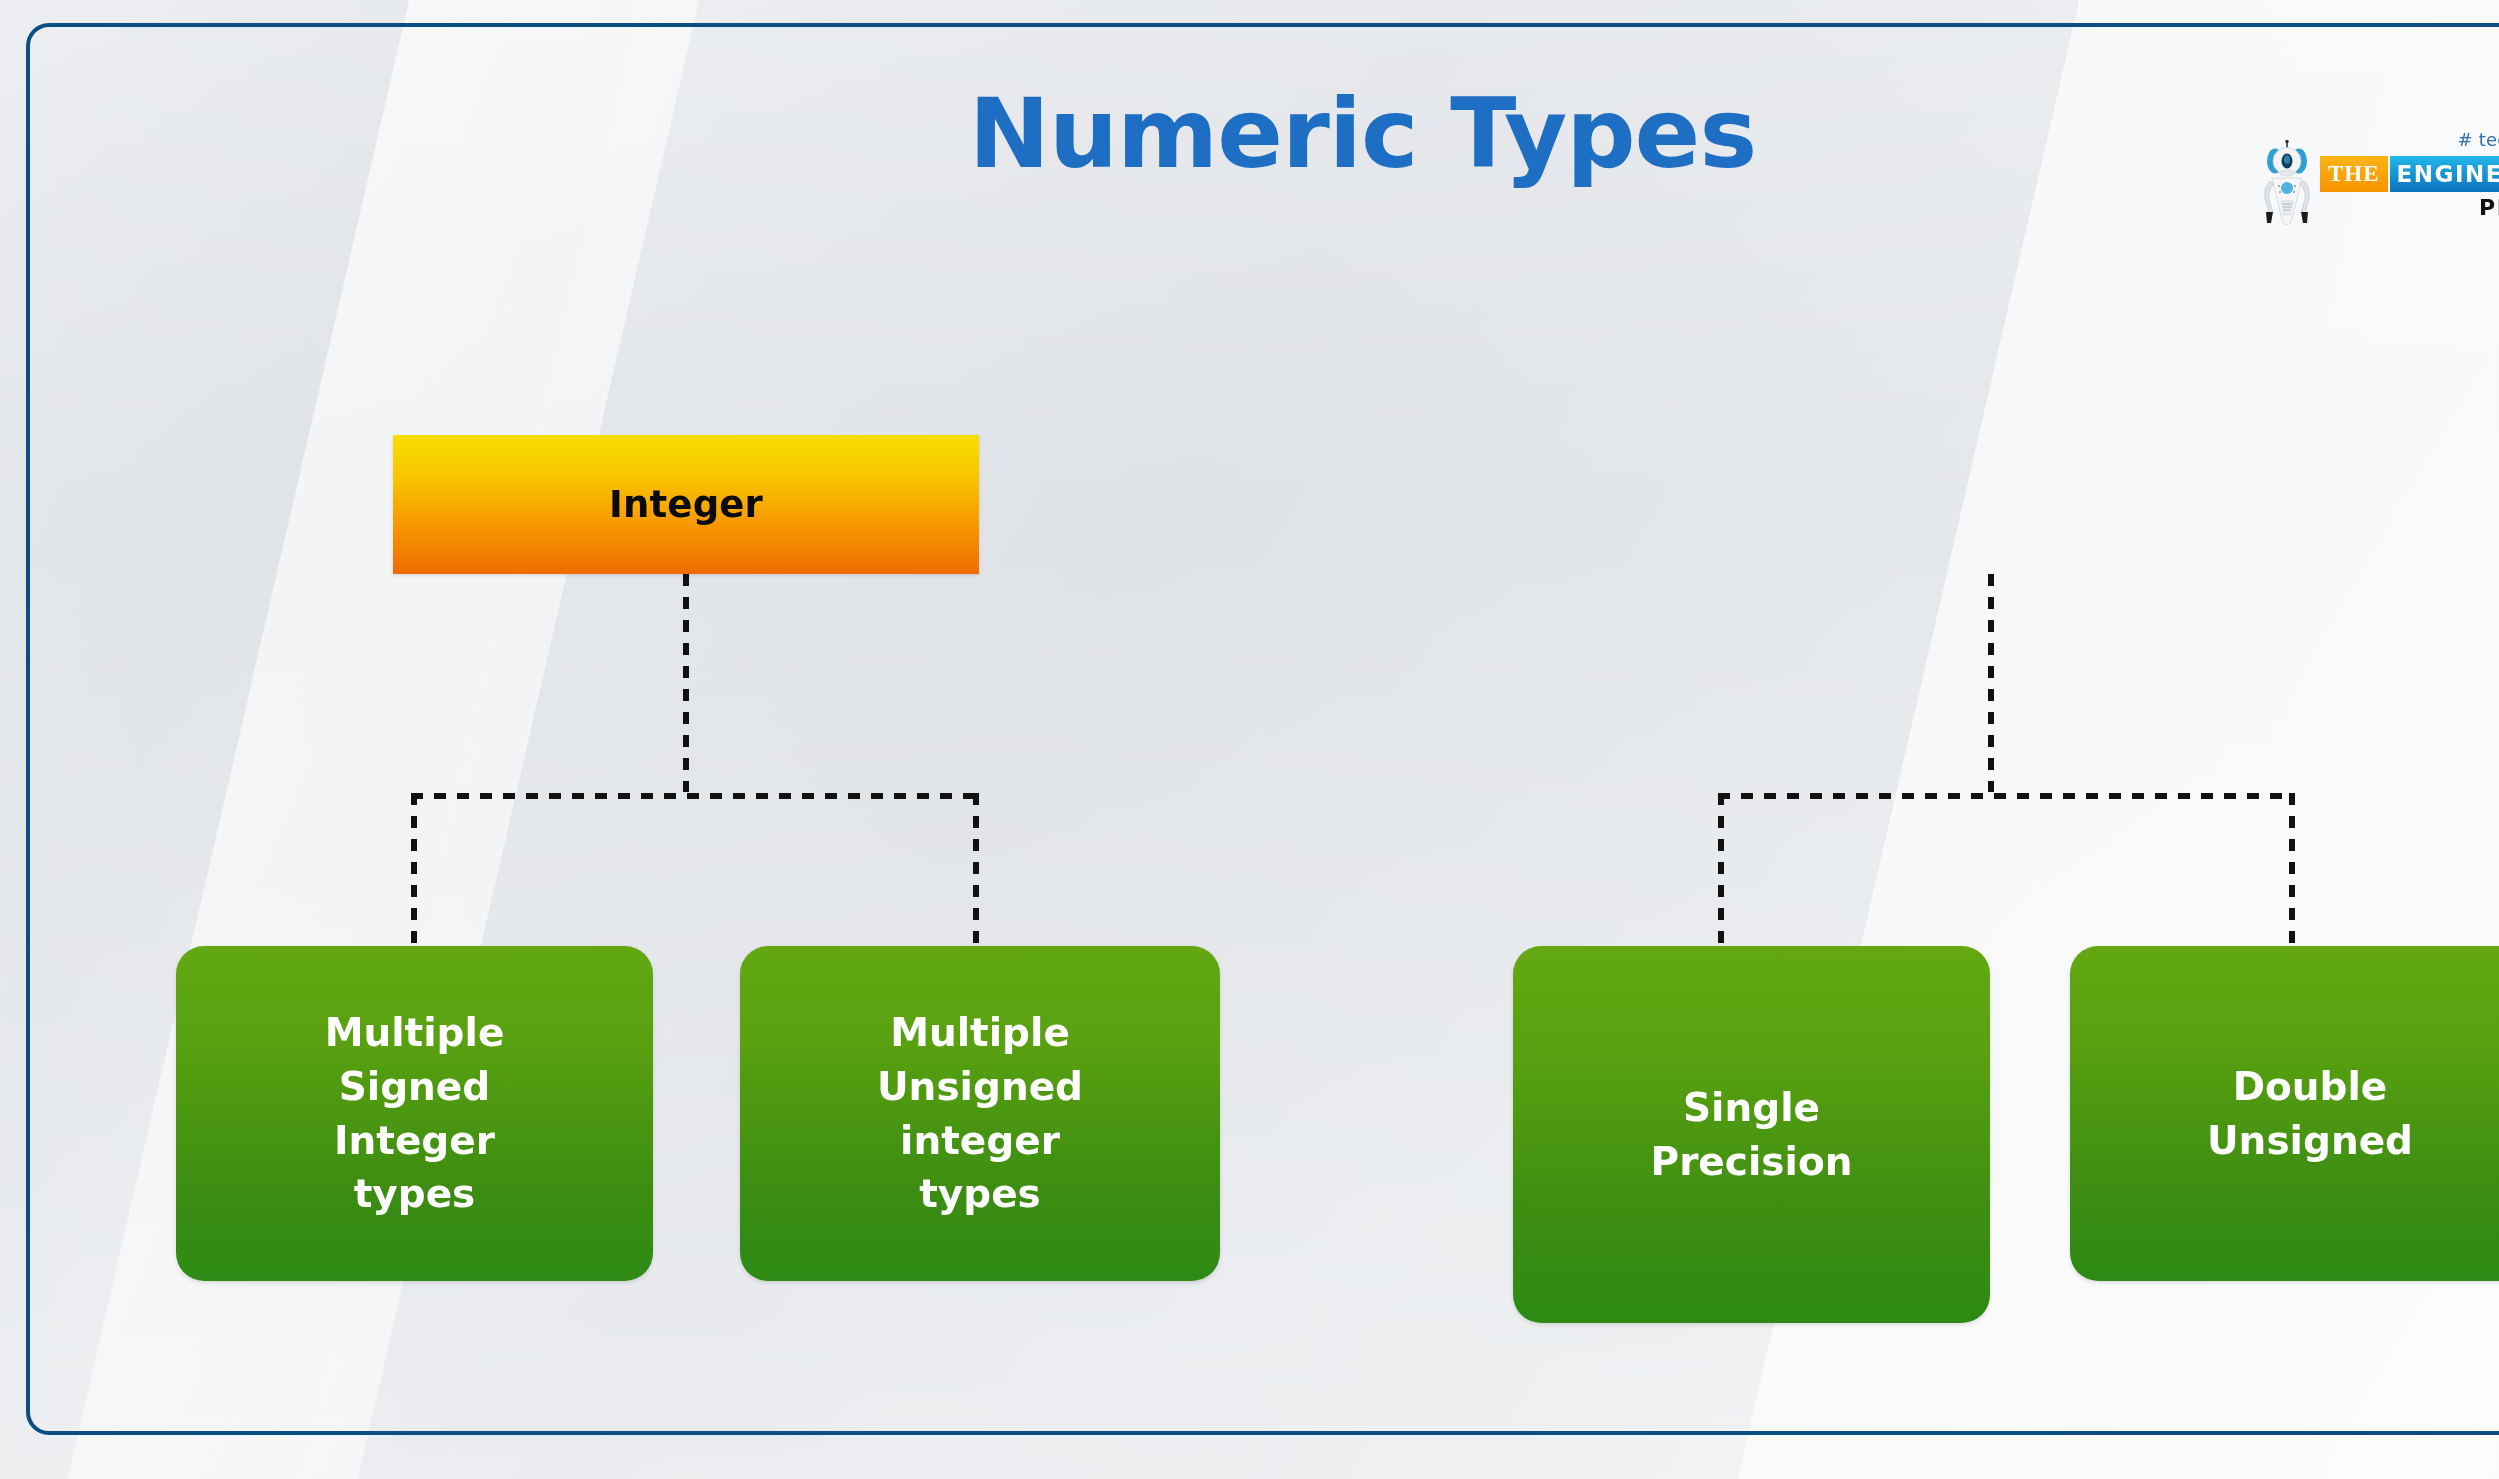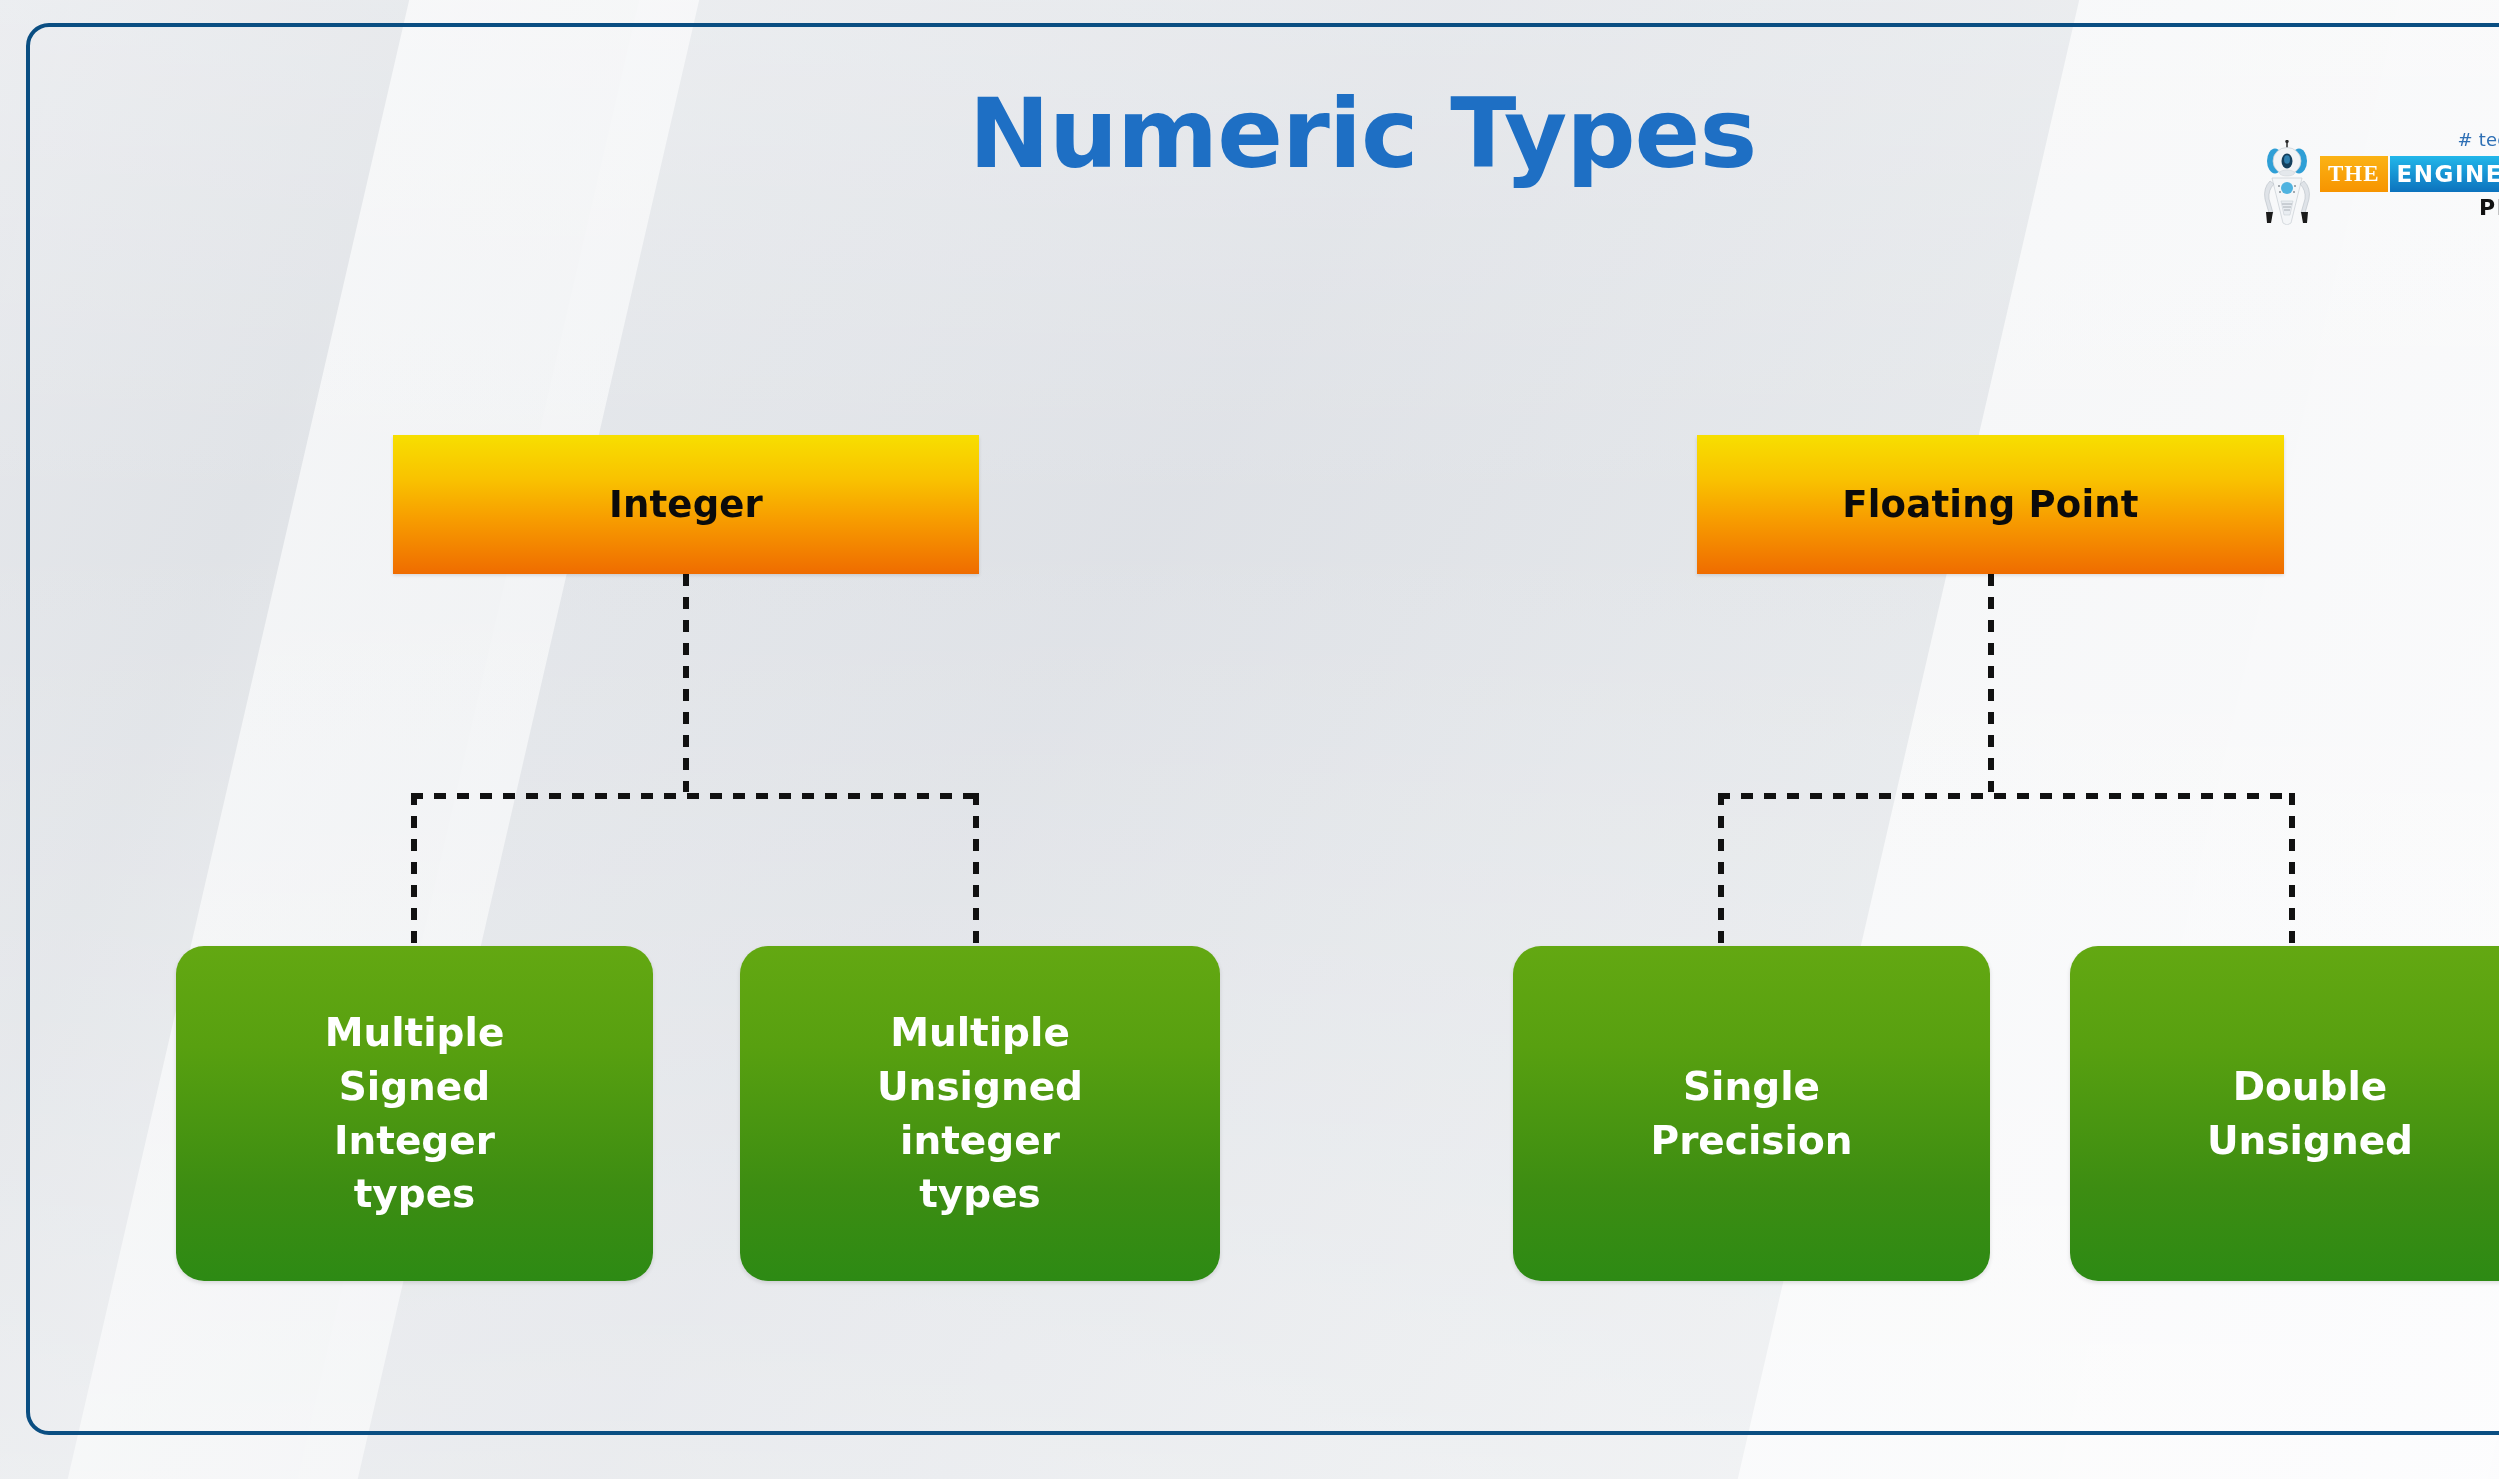--- a/index.html
+++ b/index.html
@@ -194,21 +194,21 @@
     color: #ffffff;
     font-weight: 700;
     font-size: 39px;
     line-height: 1.38;
     font-family: "DejaVu Sans", sans-serif;
     white-space: pre-line;
     padding: 0 10px;
   }
   #node-signed   { left: 176px;  top: 946px; width: 477px; height: 335px; }
   #node-unsigned { left: 740px; top: 946px; width: 480px; height: 335px; }
-  #node-single   { left: 1513px; top: 946px; width: 477px; height: 335px; }
+  #node-single   { left: 1513px; top: 946px; width: 477px; height: 377px; }
   #node-double   { left: 2070px; top: 946px; width: 480px; height: 335px; }
 
   
   .v-line {
     position: absolute;
     width: 5.5px;
     background-image: linear-gradient(to bottom, #111 0 52%, transparent 52% 100%);
     background-size: 5.5px 23px;
   }
   .h-line {
@@ -275,23 +275,20 @@
 
   <div class="v-line" style="left:1988px; top:574px; height:218px;"></div>
   <div class="h-line" style="left:1718px; top:793px; width:576px;"></div>
   <div class="v-line" style="left:1718px; top:793px; height:157px;"></div>
   <div class="v-line" style="left:2289px; top:793px; height:157px;"></div>
 
   <div class="orange-node" id="node-integer">
     <span>Integer</span>
   </div>
 
-  <div class="orange-node" id="node-float">
-    <span>Floating Point</span>
-  </div>
 
   <div class="green-node" id="node-signed">
     <span>Multiple
 Signed
 Integer
 types</span>
   </div>
 
   <div class="green-node" id="node-unsigned">
     <span>Multiple

